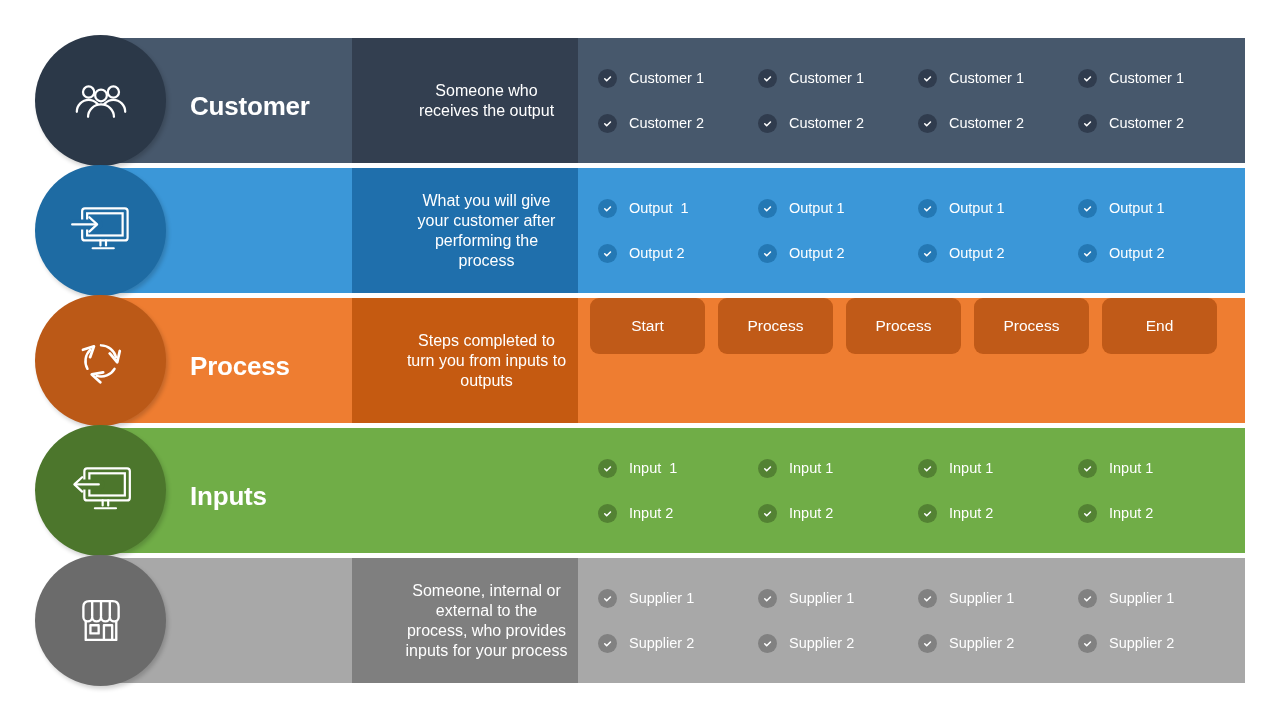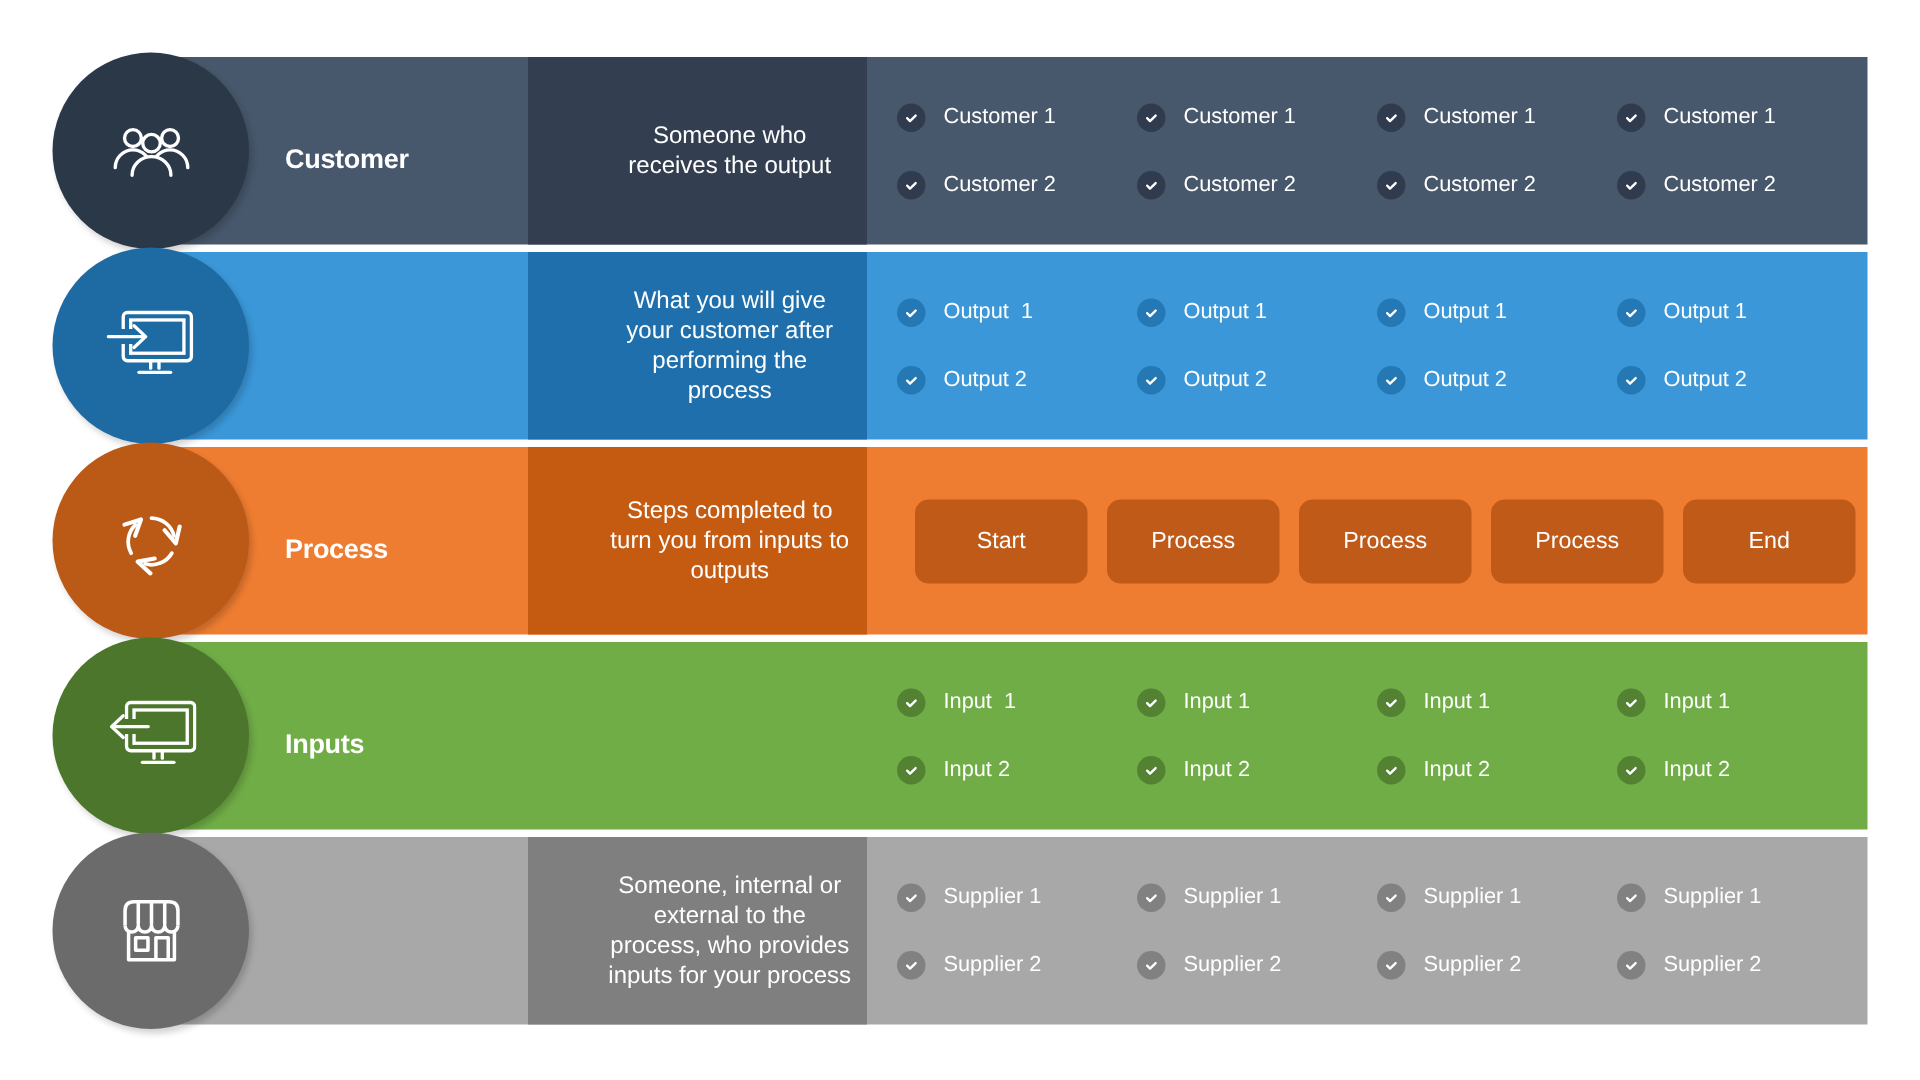--- a/index.html
+++ b/index.html
@@ -10,42 +10,42 @@
   .row{position:absolute;left:0;right:0;height:125px;}
   .band{position:absolute;left:100px;right:35px;top:0;bottom:0;background:var(--band);}
   .circle{
     position:absolute;left:35px;top:-3px;width:131px;height:131px;border-radius:50%;
     background:var(--circle);display:flex;align-items:center;justify-content:center;
     box-shadow:2px 3px 4px rgba(0,0,0,0.18);
   }
   .icon{display:flex;align-items:center;justify-content:center;}
   .title{
     position:absolute;left:190px;top:12px;bottom:0;display:flex;align-items:center;
-    color:#fff;font-size:18px;font-weight:700;letter-spacing:-0.2px;
+    color:#fff;font-size:26px;font-weight:700;letter-spacing:-0.2px;
   }
   .desc{
     position:absolute;left:352px;width:226px;top:0;bottom:0;background:var(--panel);
     display:flex;align-items:center;justify-content:center;text-align:center;
     color:#fff;font-size:16px;line-height:20px;
   }
   .desc-text{display:block;max-width:168px;margin-left:43px;}
   .row--customer .desc-text{max-width:150px;}
   .row--outputs  .desc-text{max-width:148px;}
   .row--process  .desc-text{max-width:160px;}
   .row--suppliers .desc-text{max-width:163px;}
   .content{position:absolute;left:578px;right:35px;top:0;bottom:0;}
   .checklist{display:flex;align-items:center;height:100%;padding-left:20px;box-sizing:border-box;}
   .col{width:160px;display:flex;flex-direction:column;gap:26px;}
   .item{display:flex;align-items:center;gap:12px;color:#fff;font-size:14.5px;}
   .label{white-space:pre;}
   .check{
     width:19px;height:19px;border-radius:50%;background:var(--accent);
     display:flex;align-items:center;justify-content:center;flex:0 0 auto;
   }
-  .steps{display:flex;align-items:center;height:100%;padding-left:32px;gap:13px;box-sizing:border-box;}
+  .steps{display:flex;align-items:flex-start;height:100%;padding-left:12px;gap:13px;box-sizing:border-box;}
   .step{
     width:115px;height:56px;background:var(--accent);border-radius:9px;color:#fff;
     display:flex;align-items:center;justify-content:center;font-size:15.5px;
   }
 </style>
 </head>
 <body>
 
 <div class="slide" id="slide">
     <div class="row row--customer" style="top: 38px; --band: #47586C; --panel: #333F50; --circle: #2B3848; --accent: #303C4E;">

